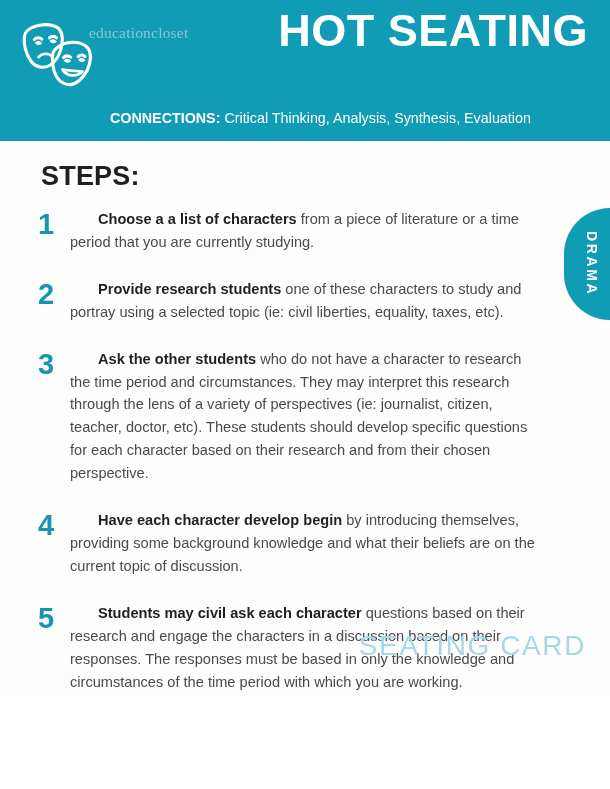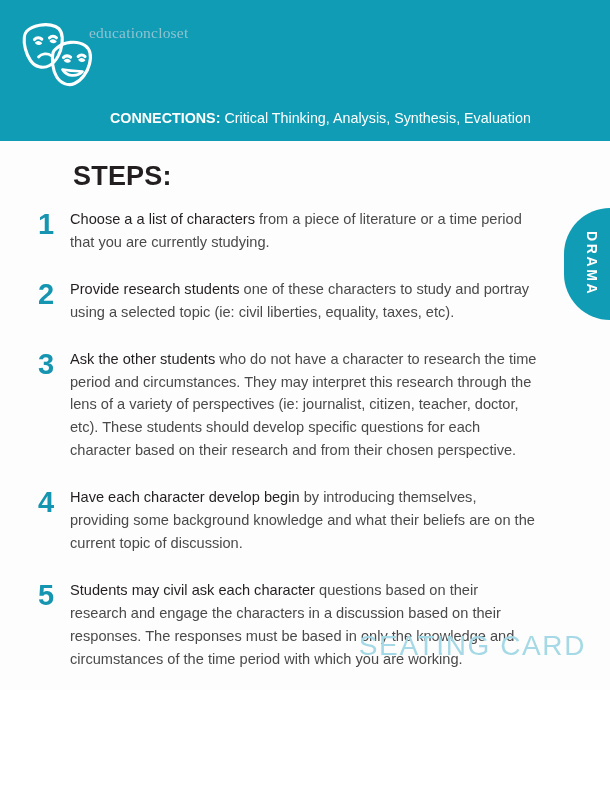--- a/index.html
+++ b/index.html
@@ -129,21 +129,20 @@
 
   
   #steps-heading {
     position: absolute;
     left: 41px;
     top: 161px;
     font-size: 27px;
     font-weight: bold;
     color: #231f20;
     letter-spacing: 0.2px;
-    margin-left: 32px;
   }
 
   #steps-list {
     position: absolute;
     left: 38px;
     top: 208px;
     width: 500px;
   }
 
   .step-row {
@@ -163,22 +162,23 @@
   }
 
   .step-text {
     flex: 1 1 auto;
     font-size: 14.6px;
     line-height: 1.57;
     color: #4a4a4a;
     padding-top: 0px;
   }
   .step-text .lead {
-    font-weight: normal;
+    font-weight: bold;
     color: #231f20;
+    margin-left: 28px;
   }
 
   
   #footer-label {
     position: absolute;
     right: 24px;
     bottom: 28px;
     font-size: 28px;
     font-weight: normal;
     letter-spacing: 1.6px;
@@ -219,20 +219,21 @@
             <path d="M48.6 47.6 C50.4 46.4 52.7 46.6 54.1 48 C52.6 49.5 50 49.4 48.6 47.6 Z" fill="#ffffff" stroke-width="1.6"></path>
             <path d="M63.1 46.8 C64.8 45.6 67.1 45.8 68.5 47.2 C67 48.7 64.5 48.6 63.1 46.8 Z" fill="#ffffff" stroke-width="1.6"></path>
 
             <path d="M46.5 56.5 C50.5 63.5 60.5 64.5 66.5 58.5 C61 58.2 51.5 57.5 46.5 56.5 Z" stroke-width="2.7"></path>
           </g>
         </svg>
       </div>
       <div id="brand-name">educationcloset</div>
     </div>
 
+    <div id="header-title">HOT SEATING</div>
 
 
     <div id="header-connections">
       <span class="conn-label">CONNECTIONS:</span><span class="conn-value"> Critical Thinking, Analysis, Synthesis, Evaluation</span>
     </div>
   </div>
 
   <div id="drama-tab">
     <span id="drama-tab-label">DRAMA</span>
   </div>

